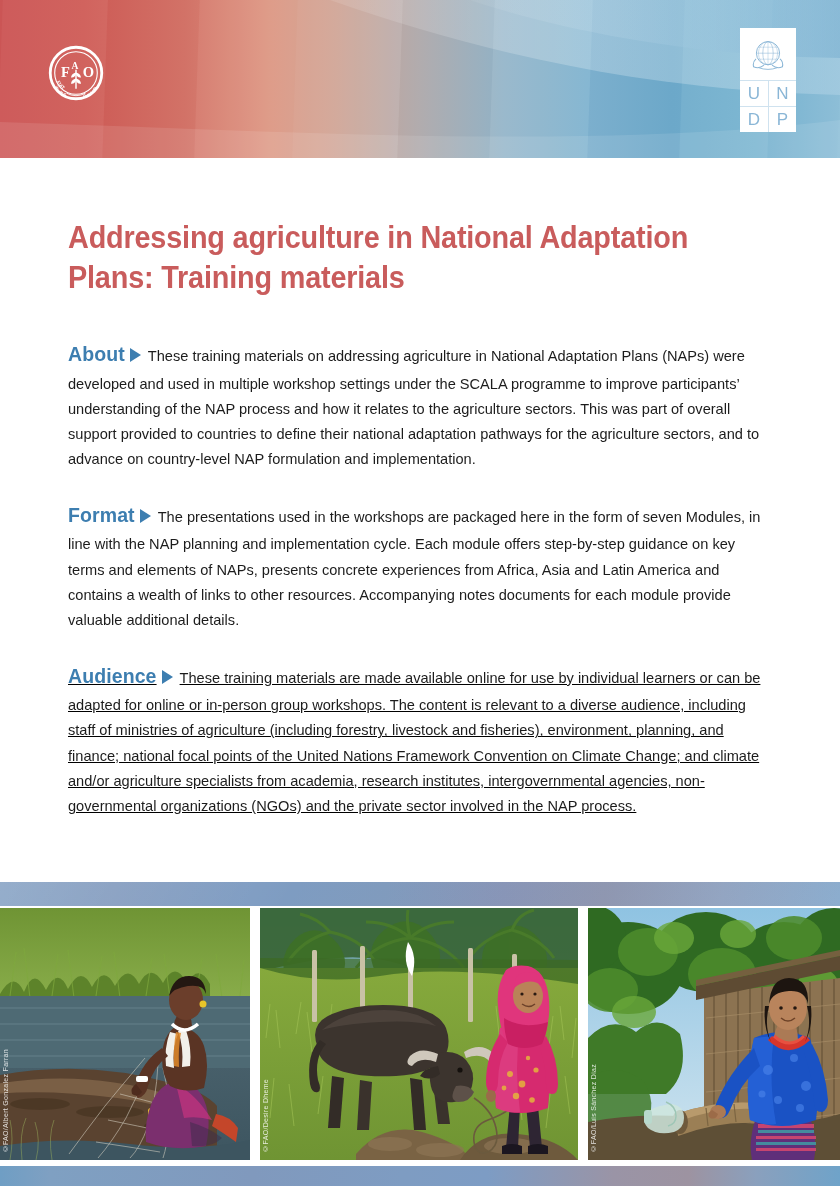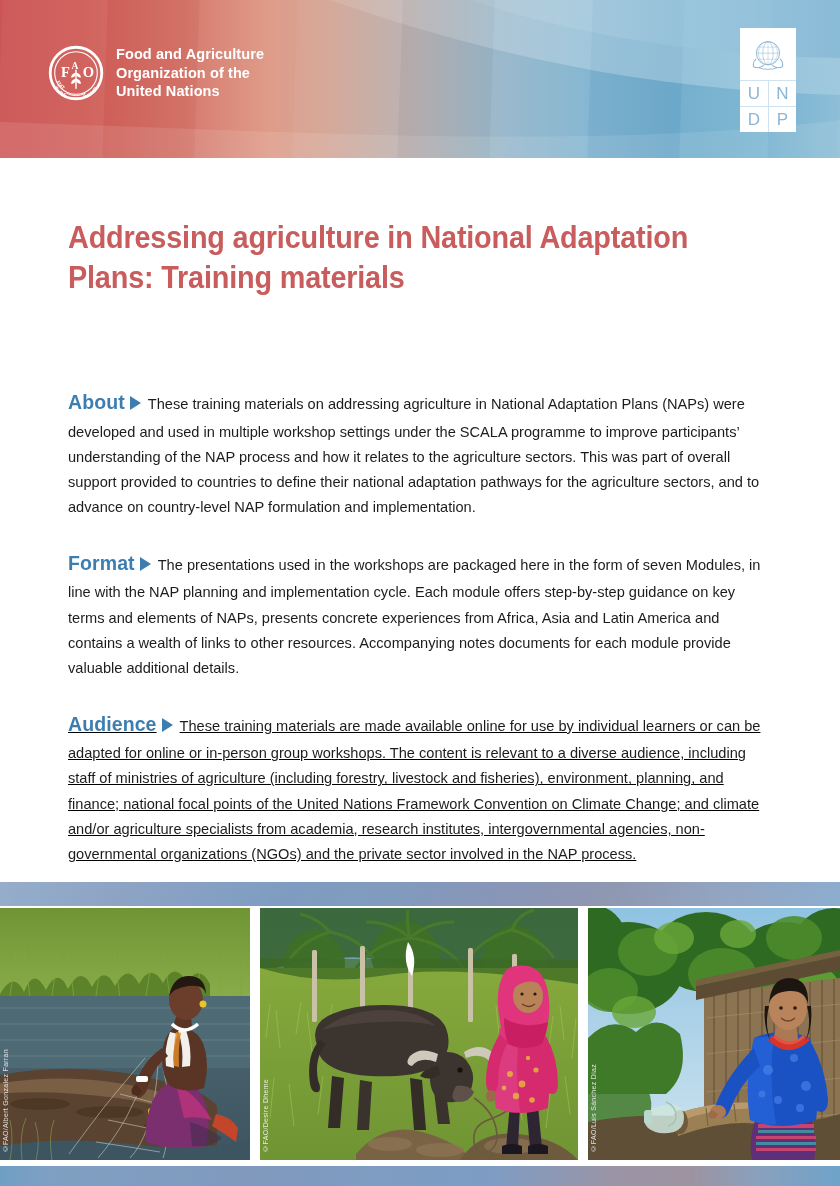--- a/index.html
+++ b/index.html
@@ -69,21 +69,21 @@
   .content { position:absolute; left:0; top:158px; width:840px; }
   .title {
     position:absolute; left:68px; top:60px; width:720px;
     color:#c95c5c;
     font-size:31px; font-weight:bold; line-height:1.3;
     letter-spacing:-0.2px;
     font-family:"Liberation Sans Narrow","Liberation Sans", sans-serif;
     transform:scaleX(0.93); transform-origin:left top;
   }
 
-  .sections { position:absolute; left:68px; top:180px; width:706px;margin-top:48px; }
+  .sections { position:absolute; left:68px; top:180px; width:706px; }
   .section { margin-bottom:27px; }
   .section:last-child { margin-bottom:0;text-decoration:underline; }
 
   .sec-head {
     color:#3d7eb0; font-weight:bold; font-size:19.5px;
     font-family:"Liberation Sans Narrow","Liberation Sans", sans-serif;
     letter-spacing:.1px;
     display:inline;
     vertical-align:baseline;
   }
@@ -202,23 +202,20 @@
         <text x="18" y="79" font-family="Liberation Sans, sans-serif" font-size="7.5" font-weight="bold" fill="#ffffff" transform="rotate(-52 18 79)">F</text>
         <text x="20" y="84" font-family="Liberation Sans, sans-serif" font-size="7.5" font-weight="bold" fill="#ffffff" transform="rotate(-38 20 84)">I</text>
         <text x="23" y="88" font-family="Liberation Sans, sans-serif" font-size="7.5" font-weight="bold" fill="#ffffff" transform="rotate(-28 23 88)">A</text>
         <text x="29" y="92" font-family="Liberation Sans, sans-serif" font-size="7.5" font-weight="bold" fill="#ffffff" transform="rotate(-16 29 92)">T</text>
         <text x="62" y="93" font-family="Liberation Sans, sans-serif" font-size="7.5" font-weight="bold" fill="#ffffff" transform="rotate(18 62 93)">P</text>
         <text x="68" y="90" font-family="Liberation Sans, sans-serif" font-size="7.5" font-weight="bold" fill="#ffffff" transform="rotate(28 68 90)">A</text>
         <text x="73" y="86" font-family="Liberation Sans, sans-serif" font-size="7.5" font-weight="bold" fill="#ffffff" transform="rotate(40 73 86)">N</text>
         <text x="78" y="81" font-family="Liberation Sans, sans-serif" font-size="7.5" font-weight="bold" fill="#ffffff" transform="rotate(52 78 81)">I</text>
         <text x="80" y="77" font-family="Liberation Sans, sans-serif" font-size="7.5" font-weight="bold" fill="#ffffff" transform="rotate(60 80 77)">S</text>
       </svg>
-      <div class="fao-text">Food and Agriculture
-Organization of the
-United Nations</div>
     </div>
 
     <div class="undp">
       <div class="undp-emblem">
         <svg width="40" height="40" viewBox="0 0 100 100">
           <circle cx="50" cy="48" r="29" fill="none" stroke="#8ab6d6" stroke-width="2.4"></circle>
           <ellipse cx="50" cy="48" rx="13" ry="29" fill="none" stroke="#8ab6d6" stroke-width="1.4"></ellipse>
           <ellipse cx="50" cy="48" rx="24" ry="29" fill="none" stroke="#8ab6d6" stroke-width="1.1"></ellipse>
           <line x1="21" y1="48" x2="79" y2="48" stroke="#8ab6d6" stroke-width="1.3"></line>
           <line x1="26" y1="33" x2="74" y2="33" stroke="#8ab6d6" stroke-width="1"></line>

